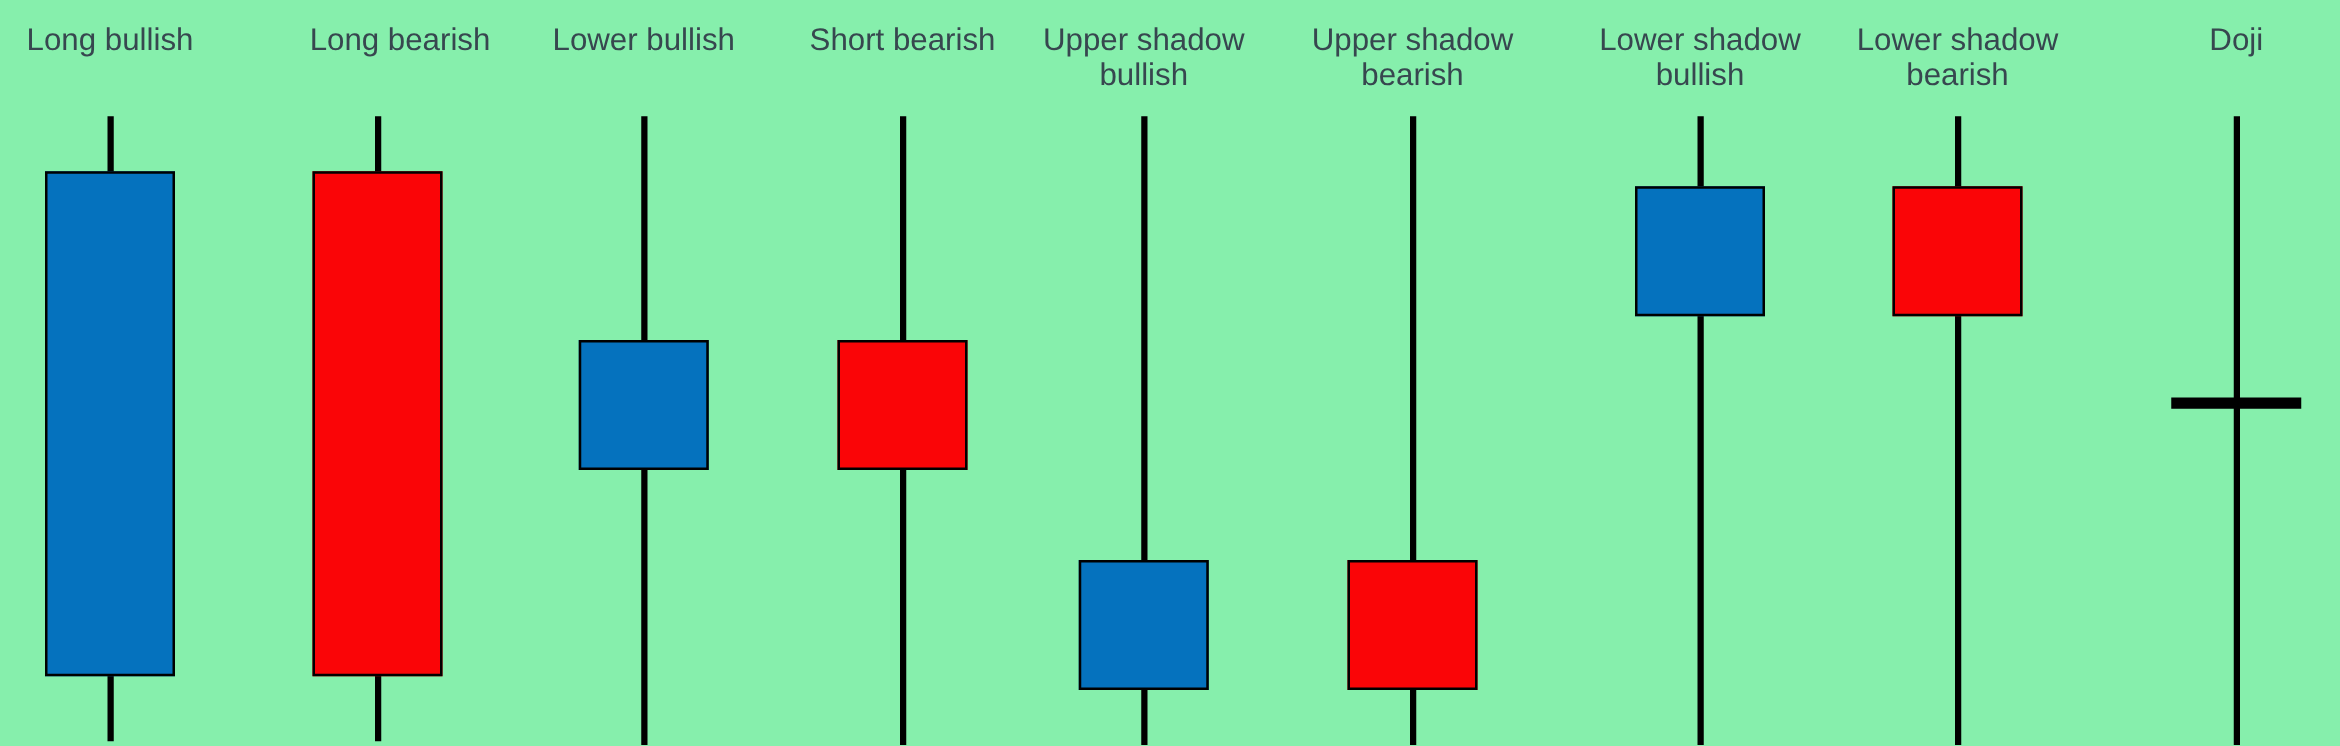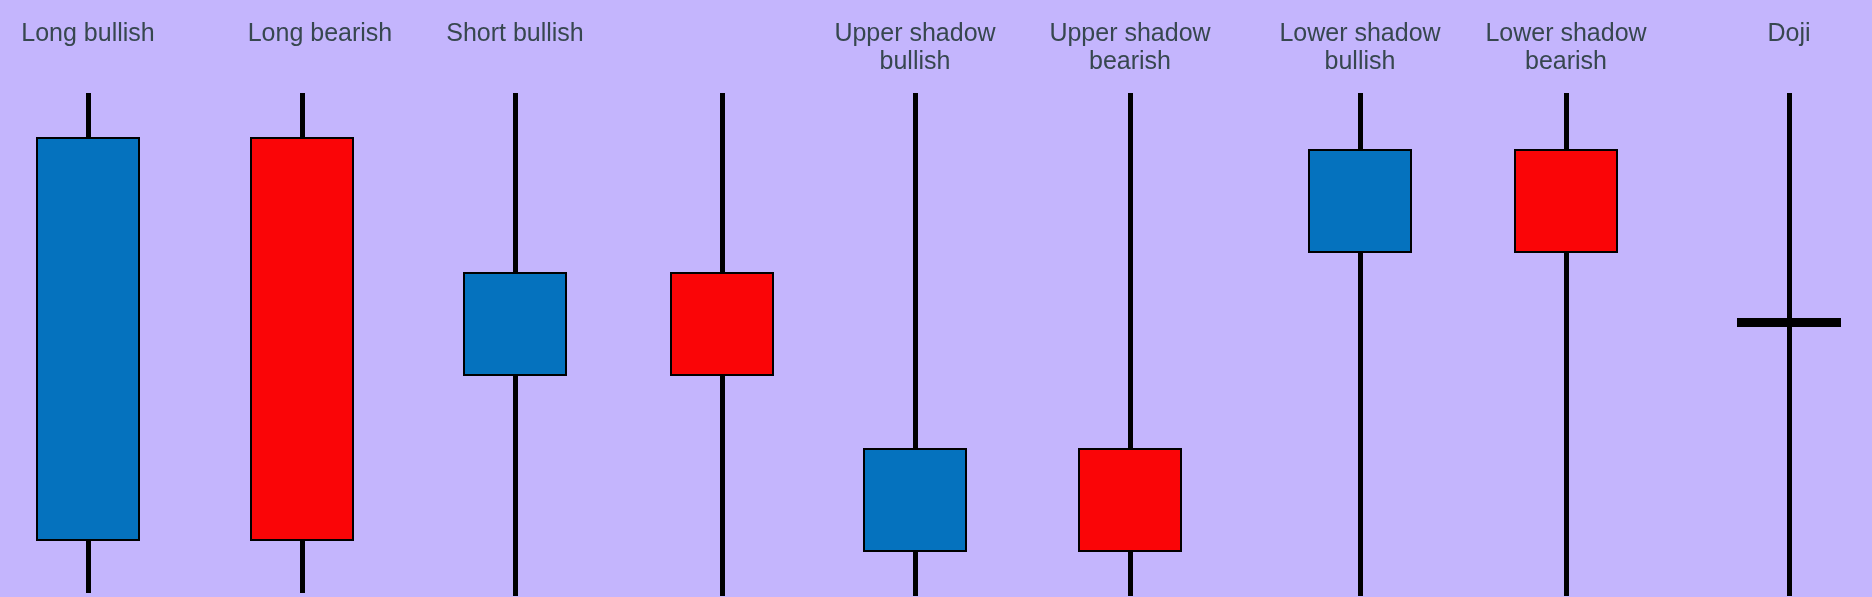--- a/index.html
+++ b/index.html
@@ -1,19 +1,19 @@
 <!DOCTYPE html>
 <html><head>
 <meta charset="utf-8">
 <style>
   html,body{margin:0;padding:0;background:#fff;}
   .canvas{
     position:relative;
     width:1872px;height:597px;
-    background:#c4b5fd;
+    background:#86efac;
     overflow:hidden;
     font-family:"Liberation Sans", sans-serif;
   }
   .candle-group{position:absolute;top:0;left:0;width:100%;height:100%;pointer-events:none;}
   .candle-label{
     position:absolute;
     width:240px;
     text-align:center;
     font-size:25px;
     line-height:28px;
@@ -43,25 +43,26 @@
       <div class="candle-label" style="left: -32px; top: 18px;">Long bullish</div>
       <div class="candle-wick" style="left: 85.5px; top: 93px; height: 500px;"></div>
       <div class="candle-body" style="left: 36px; top: 137px; width: 104px; height: 404px; background: rgb(5, 114, 190); border-color: rgb(0, 0, 0);"></div>
     </div>
     <div class="candle-group">
       <div class="candle-label" style="left: 200px; top: 18px;">Long bearish</div>
       <div class="candle-wick" style="left: 299.5px; top: 93px; height: 500px;"></div>
       <div class="candle-body" style="left: 250px; top: 137px; width: 104px; height: 404px; background: rgb(250, 5, 7); border-color: rgb(0, 0, 0);"></div>
     </div>
     <div class="candle-group">
-      <div class="candle-label" style="left: 395px; top: 18px;">Short bullish</div>
+      <div class="candle-label" style="left: 395px; top: 18px;">Lower bullish</div>
       <div class="candle-wick" style="left: 512.5px; top: 93px; height: 503px;"></div>
       <div class="candle-body" style="left: 463px; top: 272px; width: 104px; height: 104px; background: rgb(5, 114, 190); border-color: rgb(0, 0, 0);"></div>
     </div>
     <div class="candle-group">
+      <div class="candle-label" style="left: 602px; top: 18px;">Short bearish</div>
       <div class="candle-wick" style="left: 719.5px; top: 93px; height: 503px;"></div>
       <div class="candle-body" style="left: 670px; top: 272px; width: 104px; height: 104px; background: rgb(250, 5, 7); border-color: rgb(0, 0, 0);"></div>
     </div>
     <div class="candle-group">
       <div class="candle-label" style="left: 795px; top: 18px;">Upper shadow
 bullish</div>
       <div class="candle-wick" style="left: 912.5px; top: 93px; height: 503px;"></div>
       <div class="candle-body" style="left: 863px; top: 448px; width: 104px; height: 104px; background: rgb(5, 114, 190); border-color: rgb(0, 0, 0);"></div>
     </div>
     <div class="candle-group">

